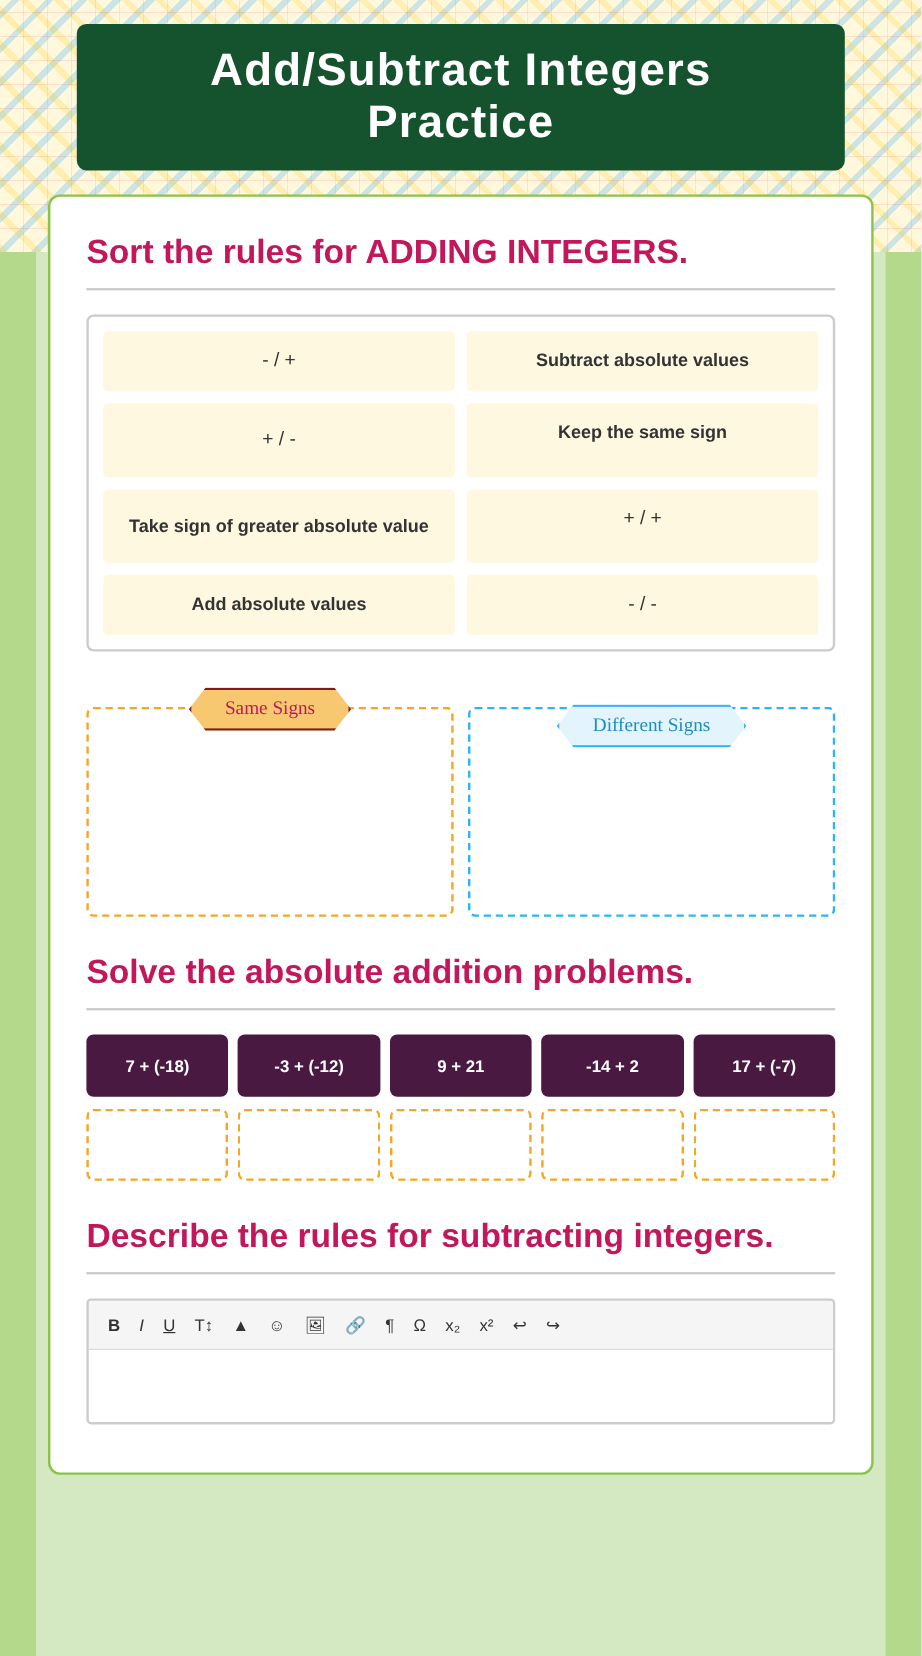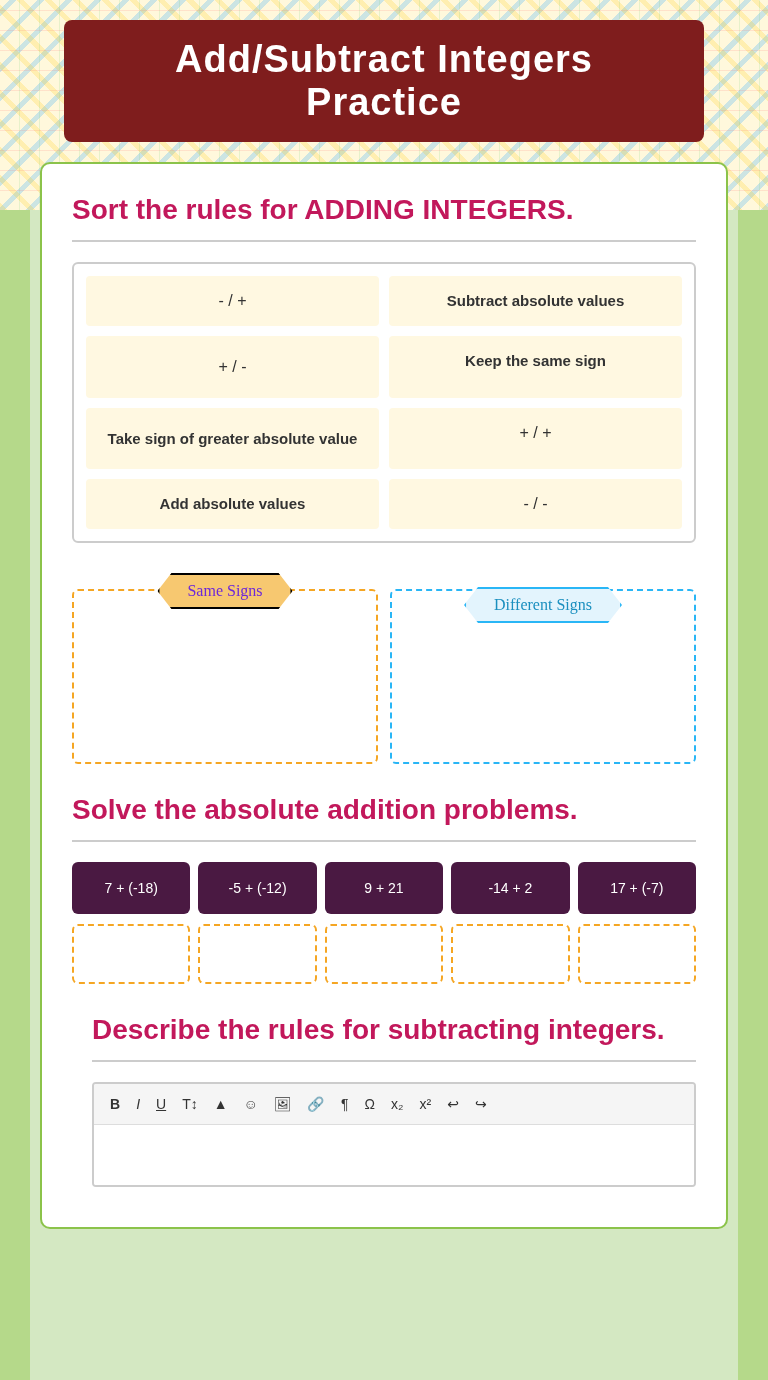--- a/index.html
+++ b/index.html
@@ -34,21 +34,21 @@
 
     .content-wrapper {
       position: relative;
       z-index: 1;
       padding: 0 30px;
     }
 
     
     .title-banner {
       margin: 20px auto;
-      background-color: #7f1d1d;
+      background-color: #14532d;
       border-radius: 8px;
       padding: 18px 30px;
       text-align: center;
       max-width: 640px;
     }
 
     .title-banner span {
       font-family: 'Comic Sans MS', cursive, sans-serif;
       font-size: 38px;
       color: #fff;
@@ -120,35 +120,34 @@
       margin-bottom: 10px;
     }
 
     .problem-card {
       background-color: #4a1942;
       border-radius: 6px;
       padding: 18px 8px;
       text-align: center;
       color: #fff;
       font-size: 14px;
-      font-weight: normal;
+      font-weight: bold;
     }
 
     .answer-card {
       background-color: #fff;
       border: 2px dashed #f5a623;
       border-radius: 6px;
       padding: 18px 8px;
       min-height: 60px;
     }
 
     
     .subtract-section {
       margin-bottom: 10px;
-      margin-left: 20px;
     }
 
     
     .editor-area {
       border: 2px solid #ccc;
       border-radius: 4px;
       overflow: hidden;
     }
 
     .editor-toolbar {
@@ -234,22 +233,22 @@
       transform: translateX(-50%);
       font-family: 'Comic Sans MS', cursive;
       font-size: 16px;
       padding: 7px 28px;
       white-space: nowrap;
       z-index: 3;
     }
 
     .dz-banner.same {
       background: #f7c870;
-      color: #6d28d9;
-      border: 2px solid #000000;
+      color: #be185d;
+      border: 2px solid #7f1d1d;
       
       clip-path: polygon(14px 0%, calc(100% - 14px) 0%, 100% 50%, calc(100% - 14px) 100%, 14px 100%, 0% 50%);
     }
 
     .dz-banner.diff {
       background: #e3f4fd;
       color: #1a8fbf;
       border: 2px solid #29b6f6;
       clip-path: polygon(14px 0%, calc(100% - 14px) 0%, 100% 50%, calc(100% - 14px) 100%, 14px 100%, 0% 50%);
       margin-top: 14px;
@@ -298,21 +297,21 @@
         </div>
       </div>
     </div>
 
     <div class="problems-section">
       <h2 class="section-heading">Solve the absolute addition problems.</h2>
       <hr class="divider">
 
       <div class="problems-grid">
         <div class="problem-card">7 + (-18)</div>
-        <div class="problem-card">-5 + (-12)</div>
+        <div class="problem-card">-3 + (-12)</div>
         <div class="problem-card">9 + 21</div>
         <div class="problem-card">-14 + 2</div>
         <div class="problem-card">17 + (-7)</div>
       </div>
 
       <div class="problems-grid">
         <div class="answer-card"></div>
         <div class="answer-card"></div>
         <div class="answer-card"></div>
         <div class="answer-card"></div>

